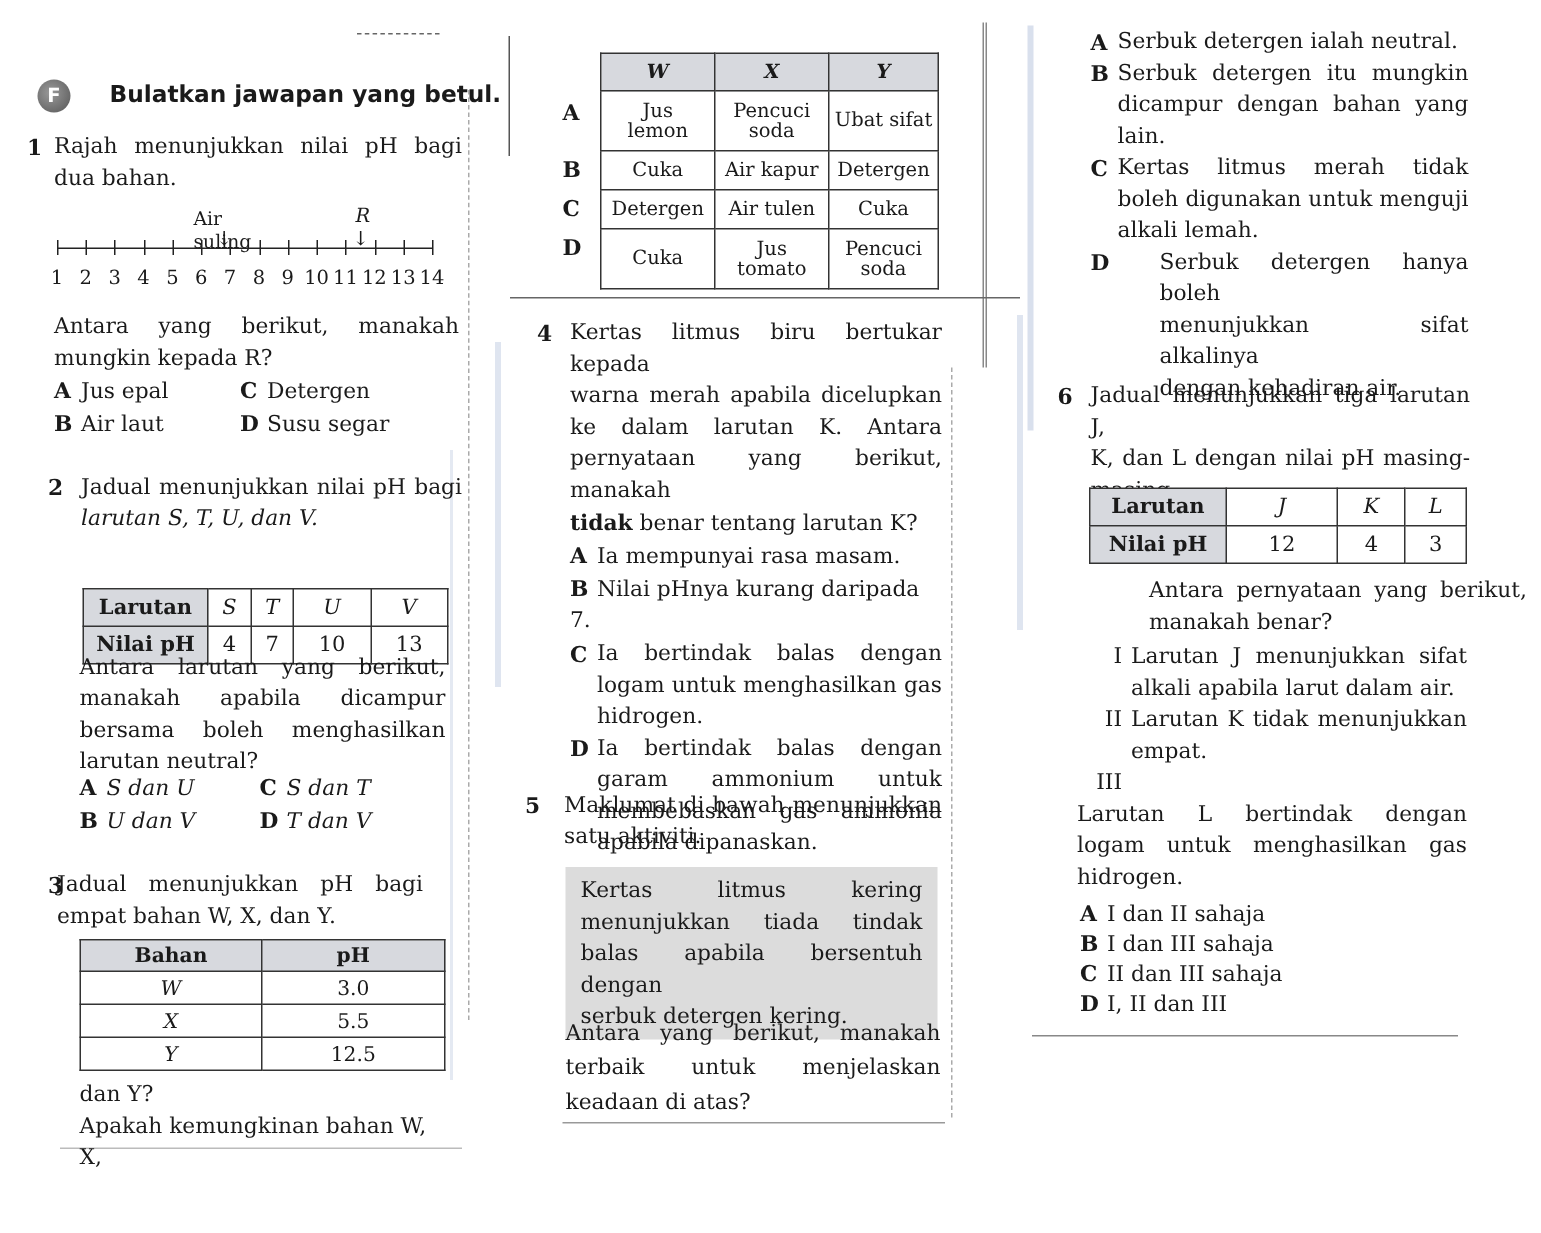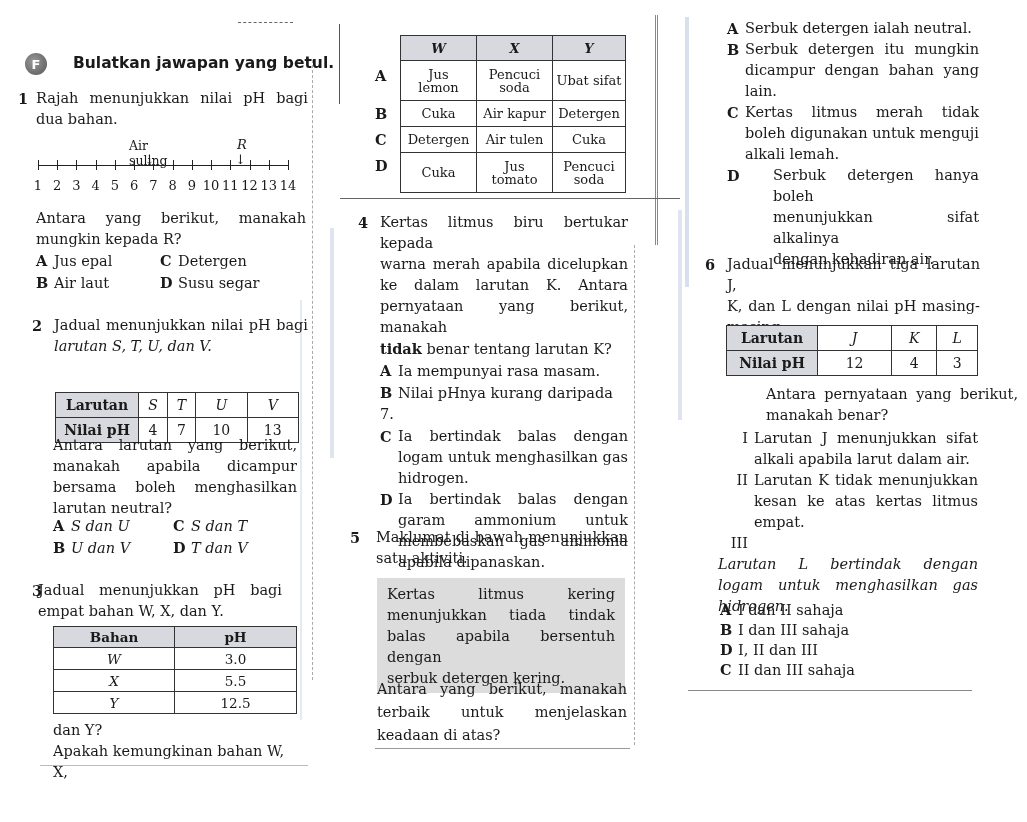--- a/index.html
+++ b/index.html
@@ -342,31 +342,30 @@
     <span style="width:30px;text-align:right;padding-right:6px;">I</span>
     <div style="flex:1;">
       <span class="jline">Larutan J menunjukkan sifat</span>
       <span style="display:block;">alkali apabila larut dalam air.</span>
     </div>
   </div>
   <div style="display:flex;">
     <span style="width:30px;text-align:right;padding-right:6px;">II</span>
     <div style="flex:1;">
       <span class="jline">Larutan K tidak menunjukkan</span>
-      <span class="jline">kesan ke atas kertas litmus</span>
       <span style="display:block;">empat.</span>
     </div>
   </div>
   <div style="display:flex;flex-direction:column;">
     <span style="width:30px;text-align:right;padding-right:6px;">III</span>
-    <div style="flex:1;font-style:italic;">
+    <div style="flex:1;">
       <span class="jline">Larutan L bertindak dengan</span>
       <span class="jline">logam untuk menghasilkan gas</span>
       <span style="display:block;">hidrogen.</span>
     </div>
   </div>
 </div>
 <div class="abs" style="left:720px;top:600px;width:240px;line-height:20px;">
   <div><span class="opt">A</span><span>I dan II sahaja</span></div>
   <div><span class="opt">B</span><span>I dan III sahaja</span></div>
+  <div><span class="opt">C</span><span>II dan III sahaja</span></div>
   <div><span class="opt">D</span><span>I, II dan III</span></div>
-  <div><span class="opt">C</span><span>II dan III sahaja</span></div>
 </div>
 
 </body></html>

